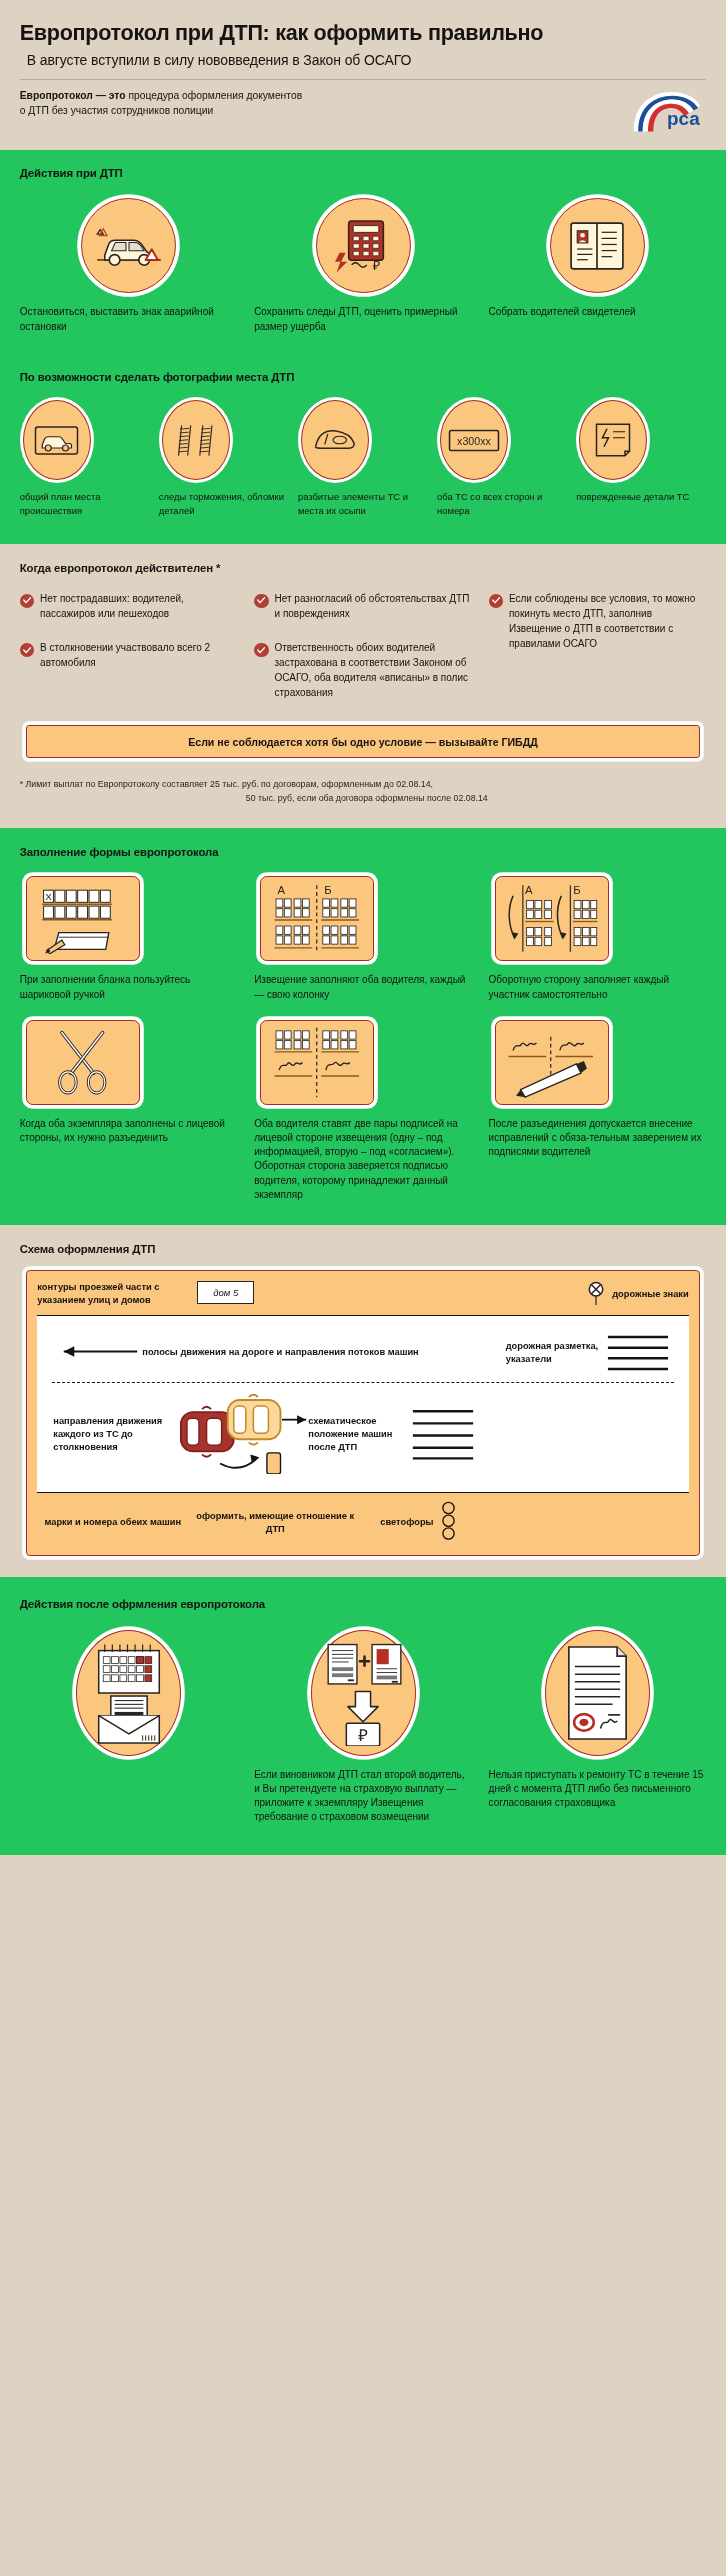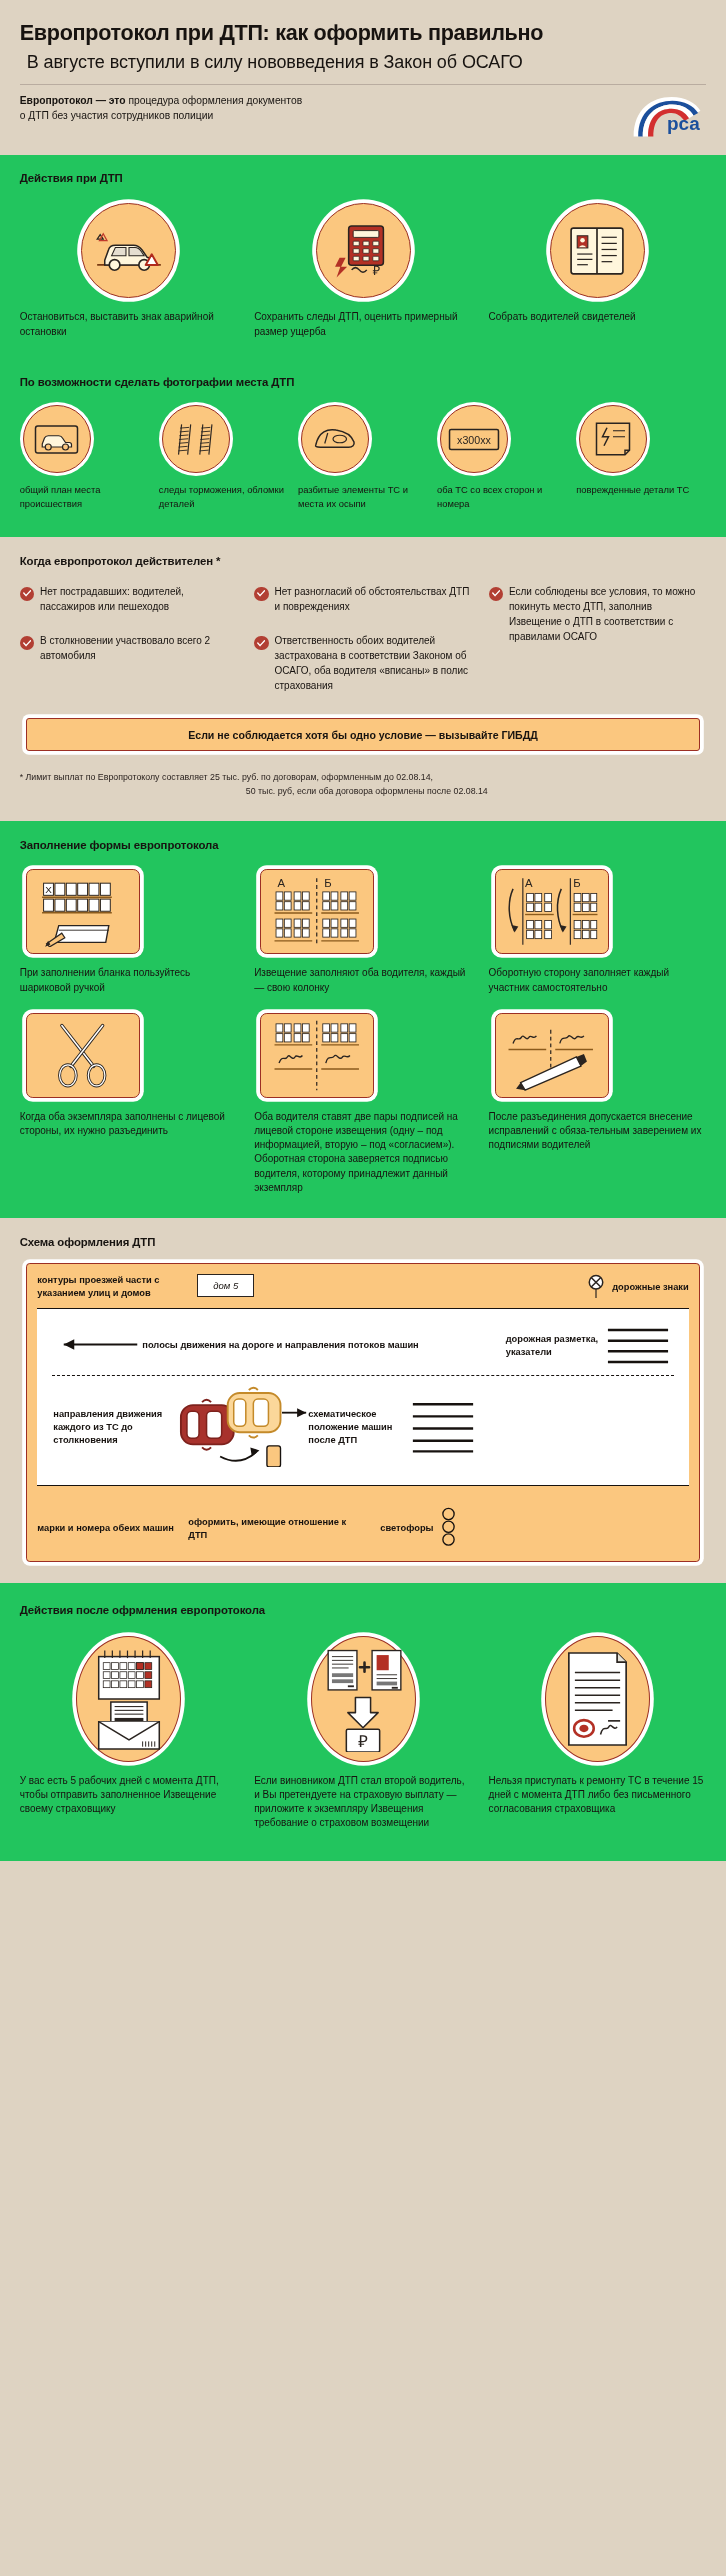--- a/index.html
+++ b/index.html
@@ -27,21 +27,21 @@
   
   .hdr { padding: 21px 19.7px 0 19.7px; }
   .hdr h1 {
     font-size: 21.6px;
     font-weight: bold;
     letter-spacing: -0.3px;
     color: #171310;
     line-height: 1.12;
   }
   .hdr h2 {
-    font-size: 18px;
+    font-size: 14px;
     font-weight: normal;
     color: #171310;
     margin-top: 6.8px;
     letter-spacing: -0.1px;
     padding-left: 7px;
   }
   .hdr-rule {
     margin-top: 10.6px;
     border-top: 0.8px solid #b9aca0;
     width: 100%;
@@ -108,21 +108,21 @@
     border-radius: 6.8px;
     background: #fbc77f;
     border: 1.5px solid #9c2f24;
     box-shadow: 0 0 0 3.8px #ffffff;
     display: flex; align-items: center; justify-content: center;
     margin-left: 6px;
   }
 
   
   .circ-sm {
-    width: 68px; height: 68px;
+    width: 68px; height: 80px;
     border-radius: 50%;
     background: #fbc77f;
     border: 1.5px solid #9c2f24;
     box-shadow: 0 0 0 3px #ffffff;
     display: flex; align-items: center; justify-content: center;
     margin: 0 0 0 3px;
   }
   .cap-sm {
     font-size: 9.4px;
     line-height: 1.5;
@@ -180,21 +180,21 @@
     padding: 5.3px 15px; font-style: italic; font-size: 9.5px; color: #17120f;
   }
   .scheme-white {
     background: #ffffff;
     border-top: 1.5px solid #17120f;
     border-bottom: 1.5px solid #17120f;
     padding: 7px;
   }
   .scheme-half { display: flex; align-items: center; padding: 7.6px 9px; min-height: 56px; }
   .dash-sep { border-top: 1.9px dashed #17120f; margin: 0 7.6px; }
-  .scheme-bottom { display: flex; align-items: center; padding-top: 21px; }
+  .scheme-bottom { display: flex; align-items: center; padding-top: 8px; text-align: center; }
   .sml { font-size: 9.3px; line-height: 1.4; color: #17120f; font-weight: bold; }
 </style>
 </head>
 <body>
 
 <div id="page">
 
   <div class="band band-light">
     <div class="hdr">
       <h1>Европротокол при ДТП: как оформить правильно</h1>
@@ -795,21 +795,20 @@
               <g stroke="#2a2420" stroke-width="1.3">
                 <line x1="72" y1="126" x2="72" y2="133"></line>
                   <line x1="76" y1="126" x2="76" y2="133"></line>
                 <line x1="80" y1="126" x2="80" y2="133"></line>
                   <line x1="84" y1="126" x2="84" y2="133"></line>
                 <line x1="88" y1="126" x2="88" y2="133"></line>
               </g>
             </g>
           </svg>
         </div>
-        <div class="cap">У вас есть 5 рабочих дней с момента ДТП, чтобы отправить заполненное Извещение своему страховщику</div>
       </div>
 
       <div>
         <div class="circ" style="width:105px; height:126px; border-radius:50%;">
           <svg width="82" height="106" viewBox="0 0 108 140">
 
             <rect x="8" y="6" width="38" height="52" fill="#ffffff" stroke="#2a2420" stroke-width="1.8"></rect>
             <g stroke="#2a2420" stroke-width="1.2">
               <line x1="13" y1="14" x2="41" y2="14"></line>
                 <line x1="13" y1="19" x2="41" y2="19"></line>

